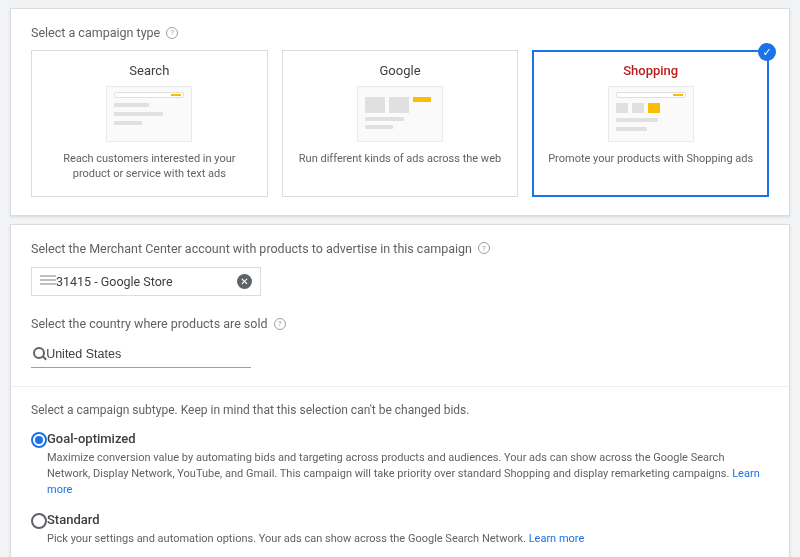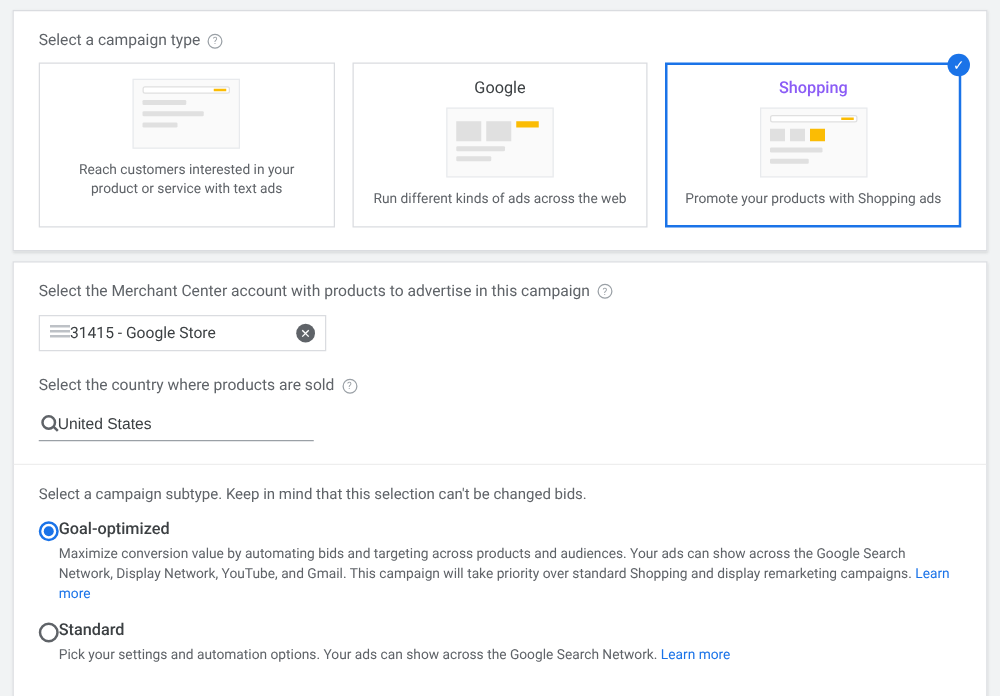--- a/index.html
+++ b/index.html
@@ -40,21 +40,21 @@
 .card {
   border: 1px solid #dadce0;
   flex: 1;
   text-align: center;
   padding: 12px 14px 14px;
   position: relative;
   cursor: pointer;
 }
 .card.sel { border: 2px solid #1a73e8; padding: 11px 13px 13px; }
 .card-title { font-size: 13px; margin-bottom: 8px; color: #3c4043; }
-.card.sel .card-title { color: #8b5cf6; font-weight: 500; }
+.card.sel .card-title { color: #b91c1c; font-weight: 500; }
 .check-badge {
   position: absolute;
   top: -9px; right: -9px;
   width: 18px; height: 18px;
   background: #1a73e8;
   border-radius: 50%;
   color: #fff;
   font-size: 11px;
   display: flex; align-items: center; justify-content: center;
 }
@@ -129,20 +129,21 @@
 <body>
 
 <div class="panel">
   <div class="section">
     <div class="label-row">
       <span>Select a campaign type</span>
       <span class="help-icon">?</span>
     </div>
     <div class="cards">
       <div class="card">
+        <div class="card-title">Search</div>
         <div class="illus search">
           <div class="topbar"></div>
           <div class="pill w1"></div>
           <div class="pill w2"></div>
           <div class="pill w3"></div>
         </div>
         <div class="card-desc">Reach customers interested in your product or service with text ads</div>
       </div>
       <div class="card">
         <div class="card-title">Google</div>

